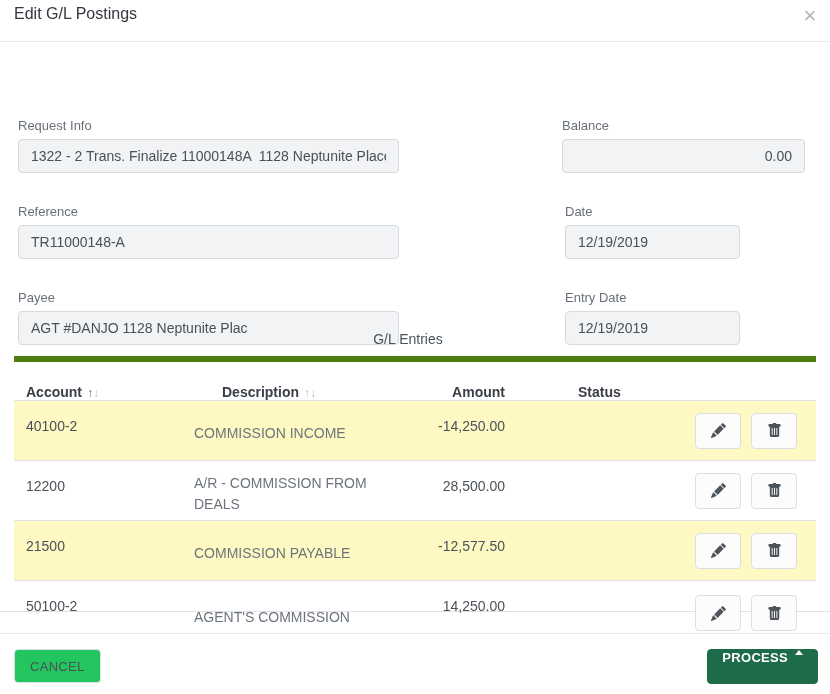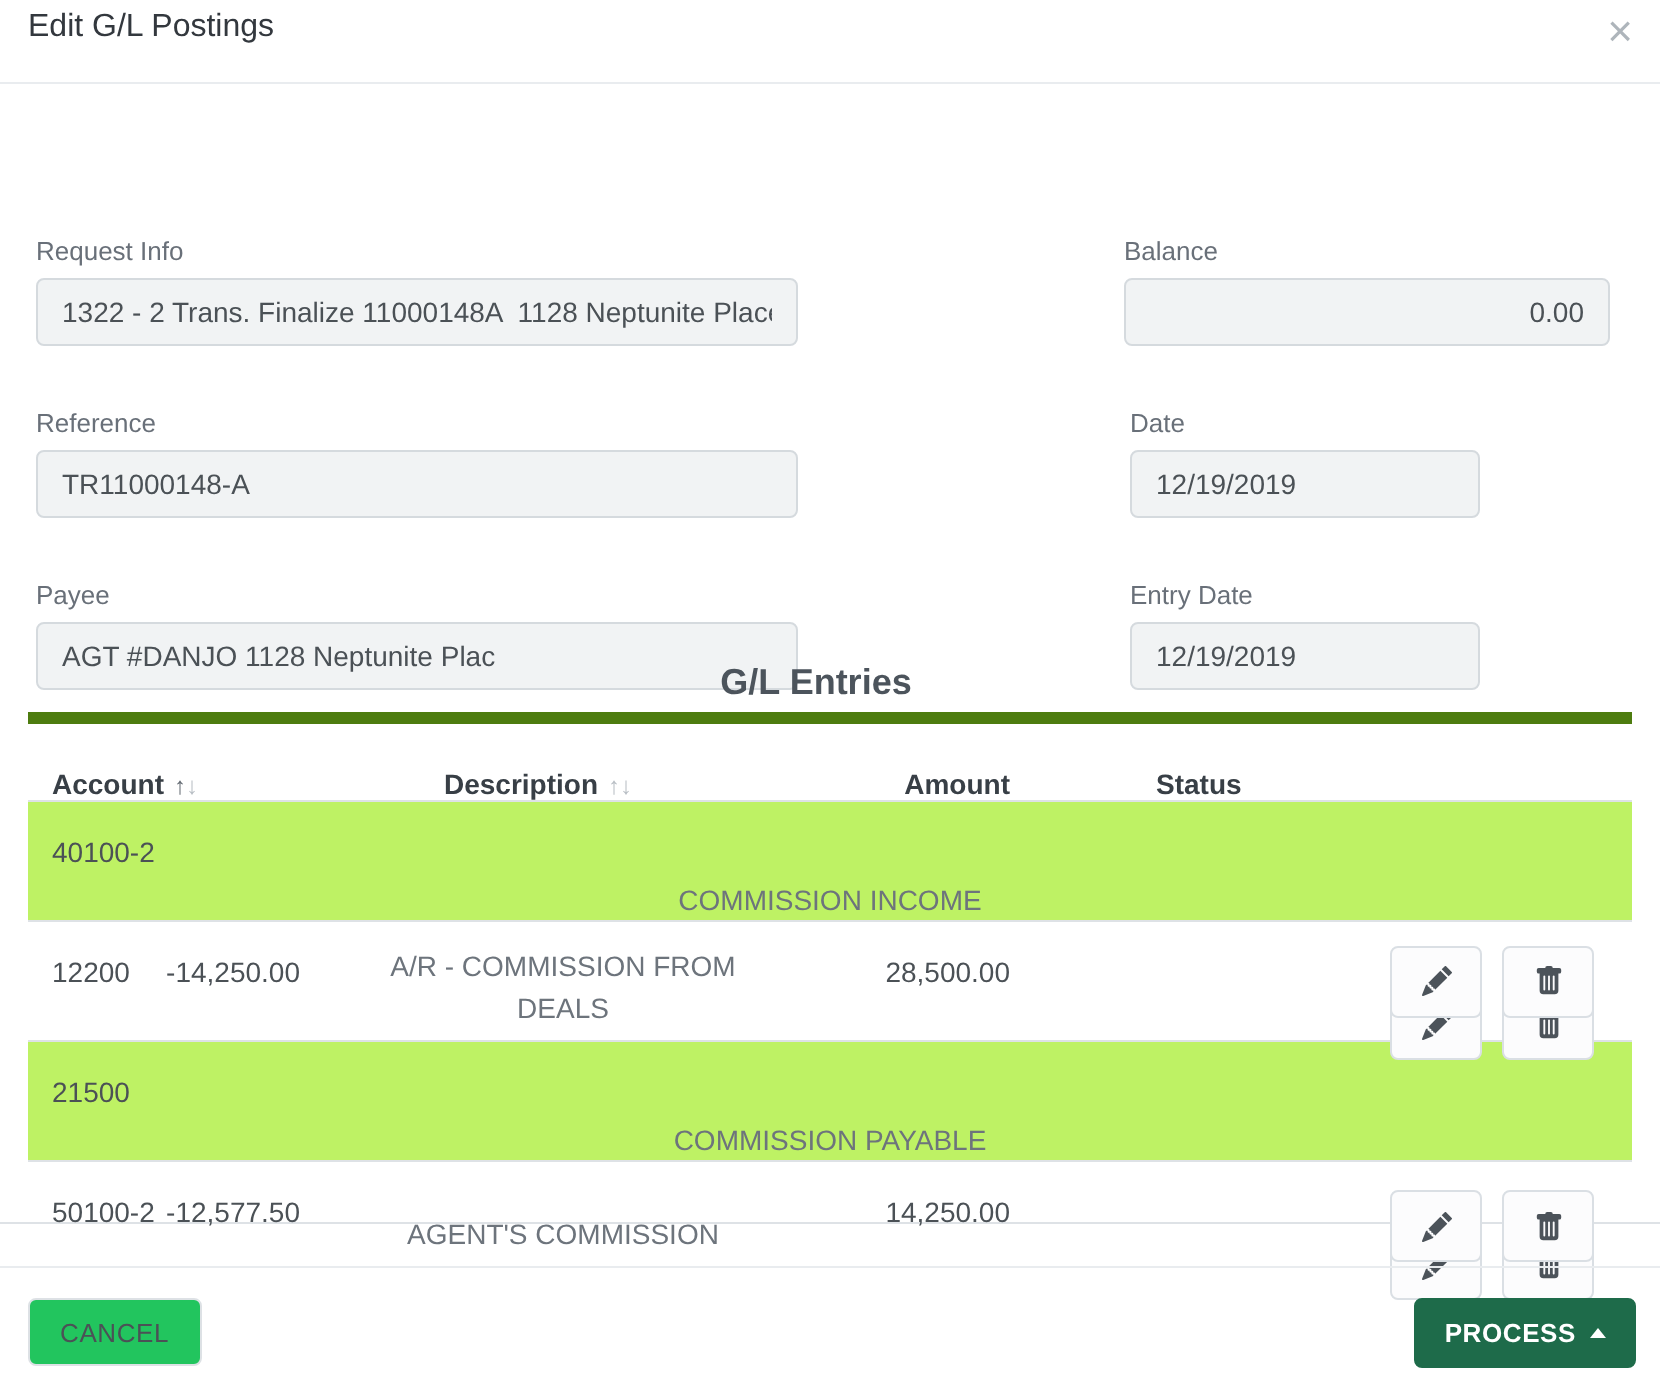--- a/index.html
+++ b/index.html
@@ -22,54 +22,54 @@
     border:1px solid #d5dade;border-radius:4px;padding:0 12px;font-size:14px;color:#4b5156;font-family:inherit;}
   #f-request{left:18px;top:74px;width:381px;}
   #f-balance{left:562px;top:74px;width:243px;}
   #f-balance input{text-align:right;}
   #f-reference{left:18px;top:160px;width:381px;}
   #f-date{left:565px;top:160px;width:175px;}
   #f-payee{left:18px;top:246px;width:381px;}
   #f-entrydate{left:565px;top:246px;width:175px;}
 
   .gl-title{position:absolute;top:331px;left:0;width:816px;text-align:center;
-    font-size:18px;font-weight:bold;color:#4c545c;}
+    font-size:14px;font-weight:normal;color:#4c545c;}
 
   .gl-table{position:absolute;top:356px;left:14px;width:802px;}
   .thead{display:flex;align-items:flex-end;height:38px;border-top:6px solid #4d7c0f;border-bottom:1px solid #dee2e6;
     font-weight:bold;font-size:14px;color:#383f46;}
   .th-account{width:180px;padding-left:12px;box-sizing:border-box;cursor:pointer;}
   .th-desc{width:175px;padding-left:28px;box-sizing:border-box;cursor:pointer;}
   .th-amount{width:136px;text-align:right;}
   .th-status{margin-left:73px;}
   .sort{font-size:12px;font-weight:normal;}
   .sort-a{margin-left:5px;}
   .dark{color:#646b73;}
   .lite{color:#b9bfc5;}
 
   .trow{display:flex;height:59px;border-bottom:1px solid #dee2e6;font-size:14px;}
-  .trow.odd{background:#bef264;flex-direction:column;}
+  .trow.odd{background:#fef9c3;}
   .trow.clip{height:35px;border-bottom:none;}
   .c-acct{width:180px;padding-left:12px;padding-top:17px;box-sizing:border-box;color:#4b5156;}
-  .c-desc{width:175px;box-sizing:border-box;color:#6d747c;line-height:21px;align-self:center;padding-top:6px;text-align:center;}
+  .c-desc{width:175px;box-sizing:border-box;color:#6d747c;line-height:21px;align-self:center;padding-top:6px;}
   .clip .c-desc{align-self:flex-start;padding-top:26px;}
   .c-amt{width:136px;text-align:right;padding-top:17px;box-sizing:border-box;color:#4b5156;}
   .c-status{margin-left:73px;width:90px;}
   .c-actions{margin-left:auto;display:flex;gap:10px;align-self:center;padding-right:19px;}
   .clip .c-actions{align-self:flex-start;margin-top:14px;}
   .abtn{width:46px;height:36px;background:#fcfcfd;border:1px solid #dadfe4;border-radius:4px;
     display:flex;align-items:center;justify-content:center;cursor:pointer;padding:0;}
   .abtn svg{width:15px;height:15px;fill:#4c535a;}
 
   .btn-cancel{position:absolute;left:14px;top:649px;height:34px;padding:0 15px;background:#22c55e;
     border:1px solid #dde1e5;border-radius:4px;font-size:13px;color:#4b5156;font-family:inherit;
     cursor:pointer;letter-spacing:.3px;}
   .btn-process{position:absolute;right:12px;top:649px;height:35px;padding:0 14px;background:#1e6b4a;
     border:1px solid #1e6b4a;border-radius:4px;font-size:13px;font-weight:bold;color:#fff;font-family:inherit;
-    cursor:pointer;display:flex;align-items:center;gap:7px;letter-spacing:.3px;}
+    cursor:pointer;display:flex;align-items:flex-start;gap:7px;letter-spacing:.3px;}
   .caret-up{width:0;height:0;border-left:4px solid transparent;border-right:4px solid transparent;
     border-bottom:5px solid #ffffff;}
 </style>
 </head>
 <body>
 
 <div class="modal-title">Edit G/L Postings</div>
 <button class="close-btn">
     <span>×</span>
   </button>

